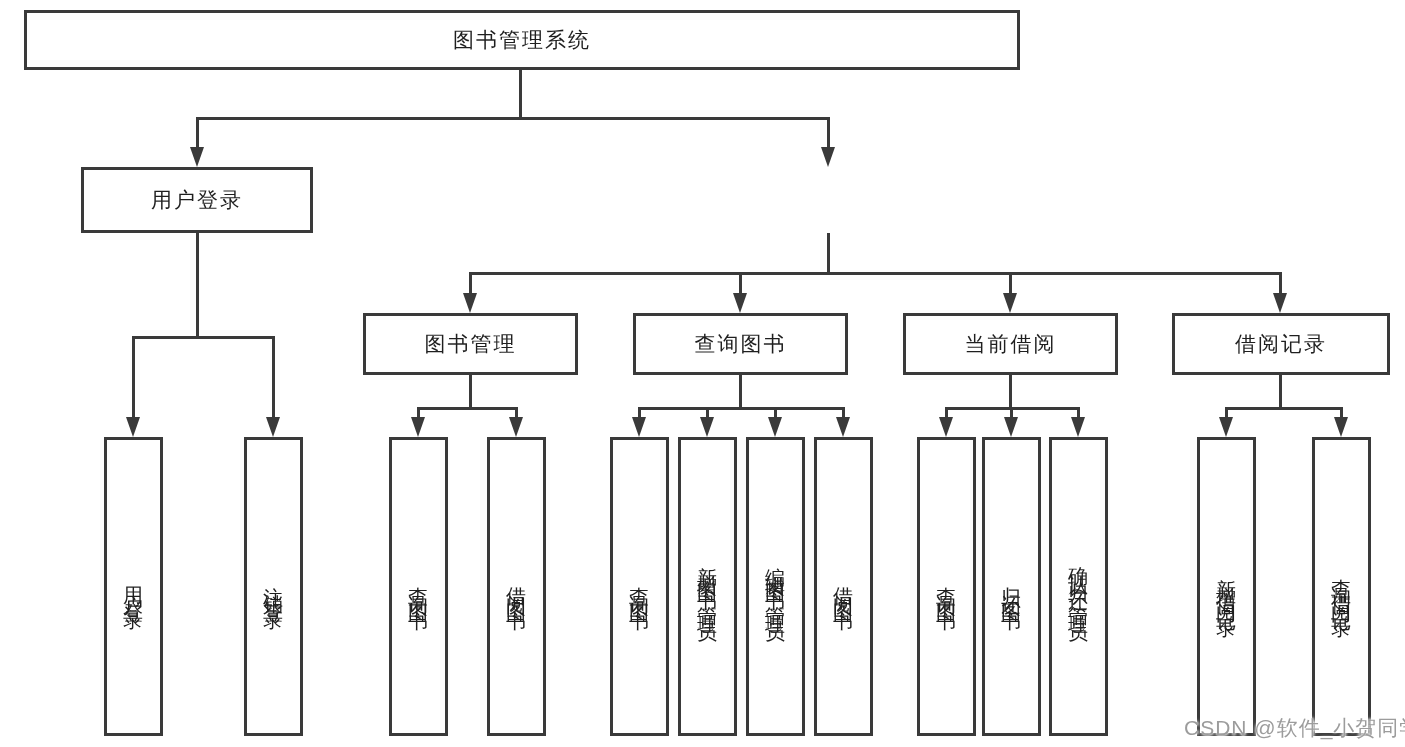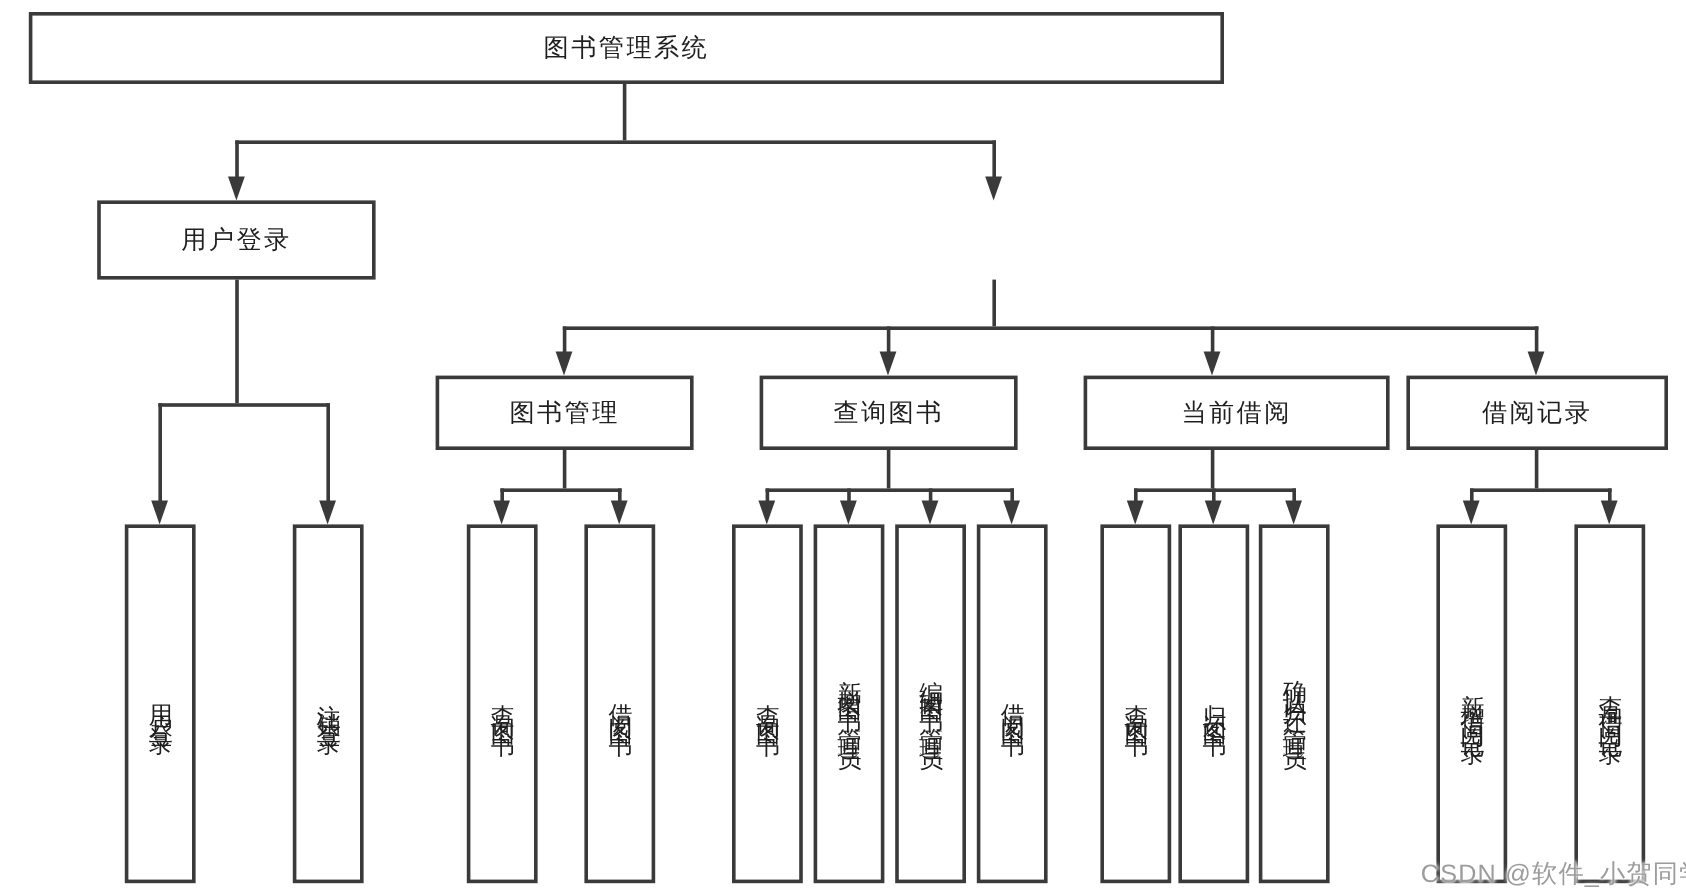--- a/index.html
+++ b/index.html
@@ -63,21 +63,21 @@
   <div class="vl" style="left:739px;top:272px;height:24px"></div>
   <div class="vl" style="left:1009px;top:272px;height:24px"></div>
   <div class="vl" style="left:1279px;top:272px;height:24px"></div>
   <div class="arr" style="left:463px;top:293px"></div>
   <div class="arr" style="left:733px;top:293px"></div>
   <div class="arr" style="left:1003px;top:293px"></div>
   <div class="arr" style="left:1273px;top:293px"></div>
 
   <div class="box" style="left:363px;top:313px;width:215px;height:62px">图书管理</div>
   <div class="box" style="left:633px;top:313px;width:215px;height:62px">查询图书</div>
-  <div class="box" style="left:903px;top:313px;width:255px;height:62px">当前借阅</div>
+  <div class="box" style="left:903px;top:313px;width:215px;height:62px">当前借阅</div>
   <div class="box" style="left:1172px;top:313px;width:218px;height:62px">借阅记录</div>
 
   <div class="vl" style="left:469px;top:375px;height:32px"></div>
   <div class="hl" style="left:417px;top:407px;width:101px"></div>
   <div class="vl" style="left:417px;top:407px;height:12px"></div>
   <div class="vl" style="left:515px;top:407px;height:12px"></div>
   <div class="arr" style="left:411px;top:417px"></div>
   <div class="arr" style="left:509px;top:417px"></div>
 
   <div class="vl" style="left:739px;top:375px;height:32px"></div>

